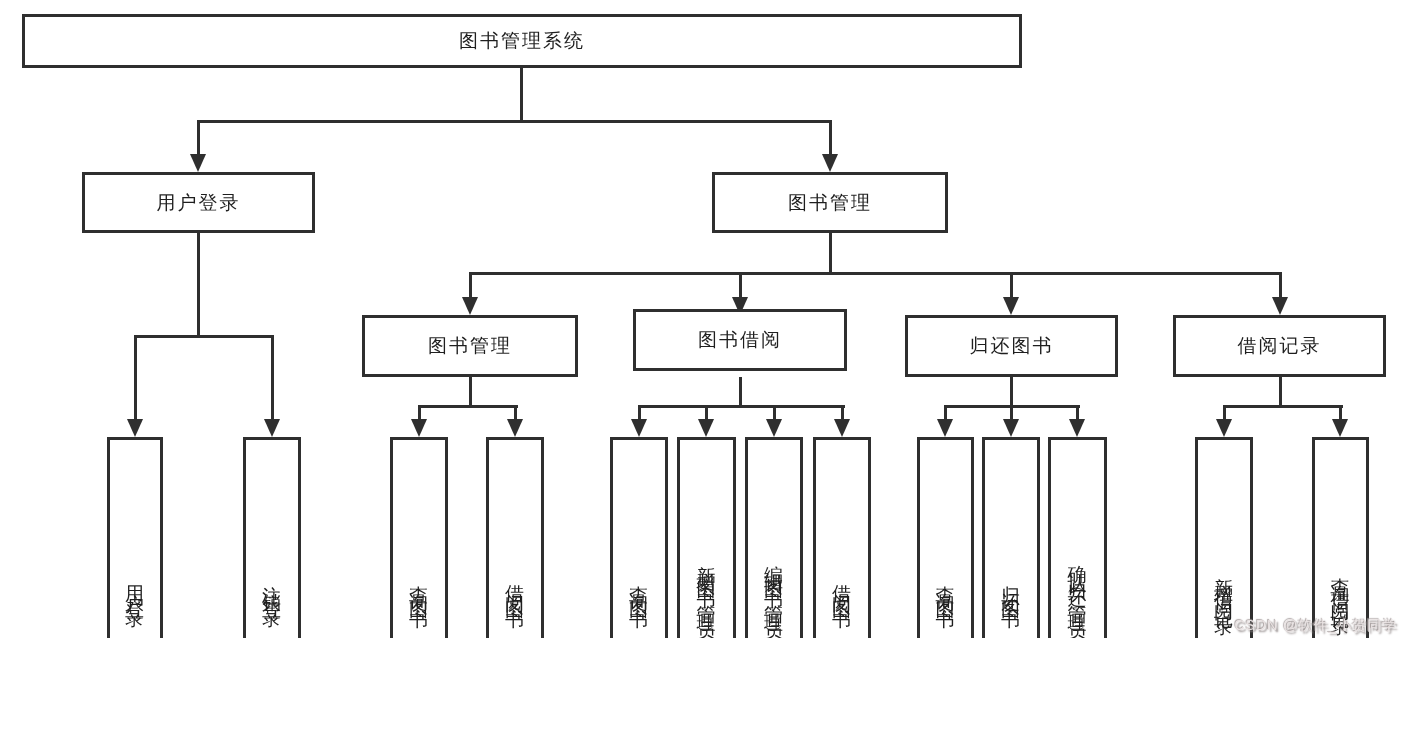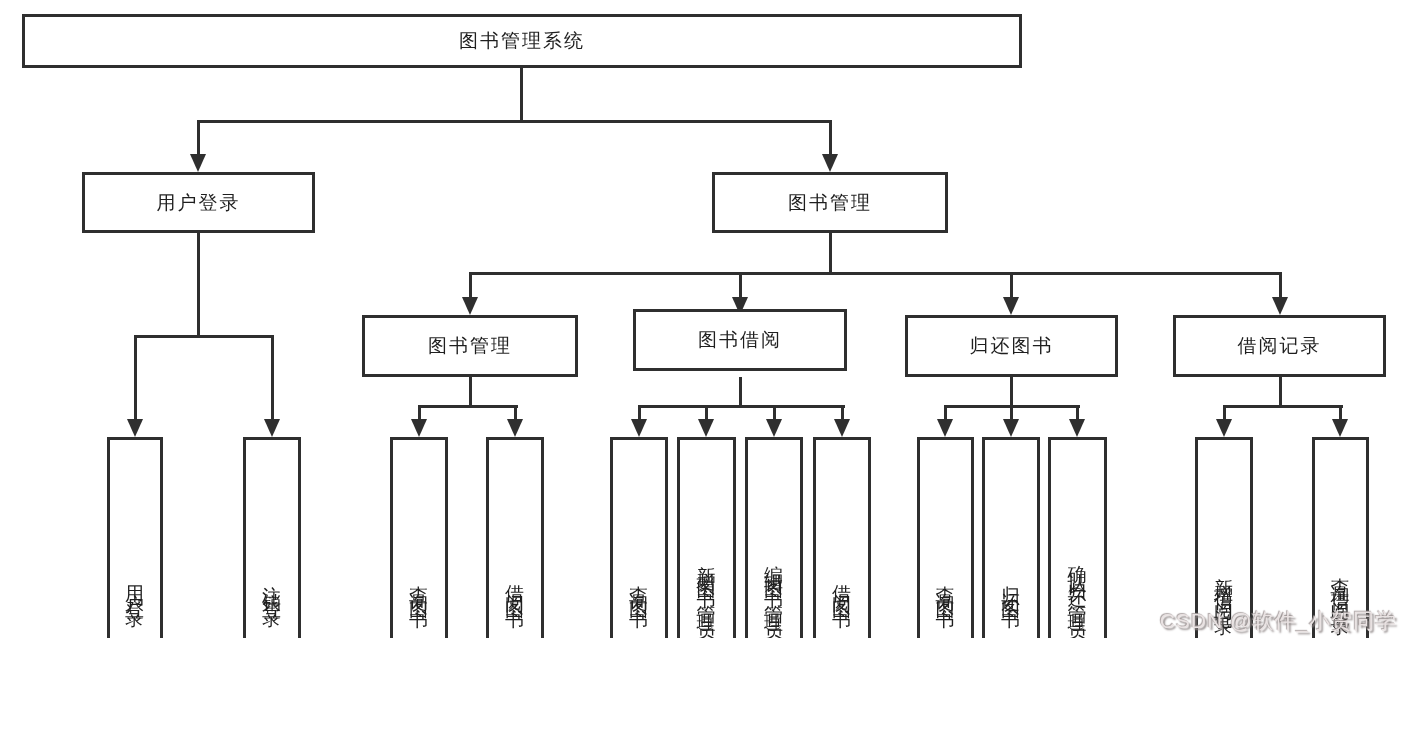--- a/index.html
+++ b/index.html
@@ -34,21 +34,21 @@
   .vl{position:absolute;width:3px;background:var(--line);}
   .arr{
     position:absolute;width:0;height:0;
     border-left:8px solid transparent;
     border-right:8px solid transparent;
     border-top:18px solid var(--line);
   }
   .watermark{
     position:absolute;
     right:8px;bottom:3px;
-    font-size:21px;
+    font-size:14px;
     letter-spacing:1px;
     color:var(--watermark);
     text-shadow:2px 2px 2px #8f8787, -1px -1px 1px #aca4a4;
     white-space:nowrap;
   }
 </style>
 </head>
 <body>
 
 <div class="canvas">

